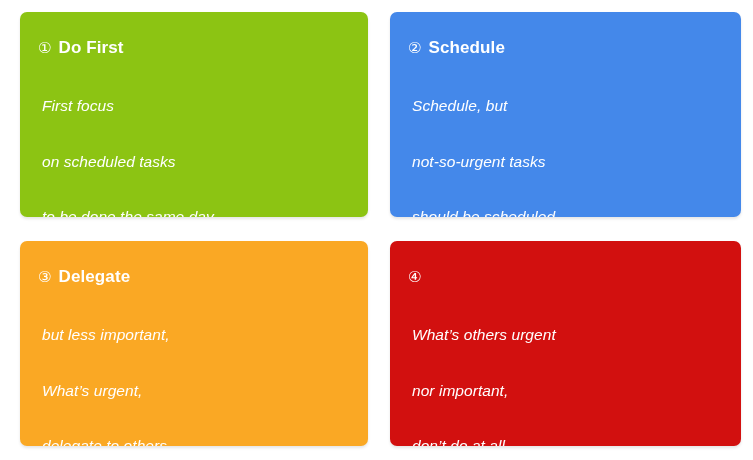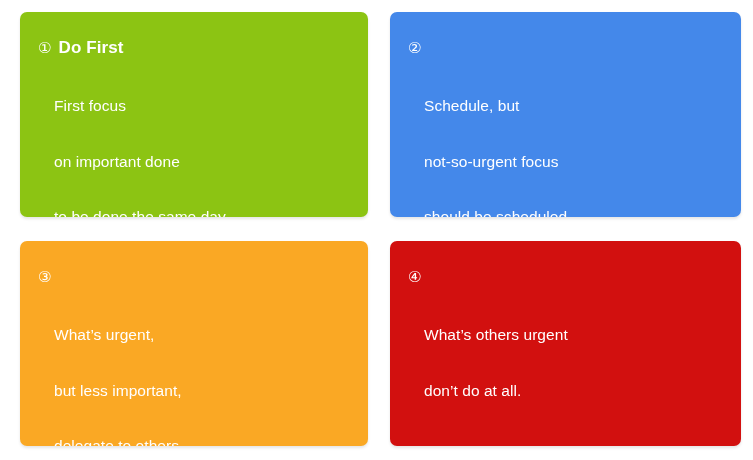--- a/index.html
+++ b/index.html
@@ -56,23 +56,24 @@
   }
 
   .q-number {
     font-family: "DejaVu Sans", sans-serif;
     font-size: 15px;
     font-weight: normal;
     line-height: 20px;
   }
 
   .q-body {
-    margin: 16px;
+    margin: 4px;
     padding: 0;
     list-style: none;
+    font-style: italic;
   }
 
   .q-line {
     font-family: "Liberation Sans", sans-serif;
     font-size: 15.5px;
     font-weight: normal;
     line-height: 40px;
     letter-spacing: 0.05px;
     white-space: nowrap;
   }
@@ -82,50 +83,53 @@
 
 <div id="matrix">
 
   <section class="quadrant q-do-first" style="background: rgb(140, 196, 19); color: rgb(255, 255, 255);">
     <h2 class="q-title">
       <span class="q-number">①</span>
       <span>Do First</span>
     </h2>
     <div class="q-body">
       <p class="q-line">First focus</p>
-      <p class="q-line">on important done</p>
+      <p class="q-line">on scheduled tasks</p>
       <p class="q-line">to be done the same day.</p>
     </div>
   </section>
 
   <section class="quadrant q-schedule" style="background: rgb(68, 136, 234); color: rgb(255, 255, 255);">
     <h2 class="q-title">
       <span class="q-number">②</span>
+      <span>Schedule</span>
     </h2>
     <div class="q-body">
       <p class="q-line">Schedule, but</p>
-      <p class="q-line">not-so-urgent focus</p>
+      <p class="q-line">not-so-urgent tasks</p>
       <p class="q-line">should be scheduled.</p>
     </div>
   </section>
 
   <section class="quadrant q-delegate" style="background: rgb(250, 168, 36); color: rgb(255, 255, 255);">
     <h2 class="q-title">
       <span class="q-number">③</span>
+      <span>Delegate</span>
     </h2>
     <div class="q-body">
+      <p class="q-line">but less important,</p>
       <p class="q-line">What’s urgent,</p>
-      <p class="q-line">but less important,</p>
       <p class="q-line">delegate to others.</p>
     </div>
   </section>
 
   <section class="quadrant q-dont-do" style="background: rgb(210, 16, 15); color: rgb(255, 255, 255);">
     <h2 class="q-title">
       <span class="q-number">④</span>
     </h2>
     <div class="q-body">
       <p class="q-line">What’s others urgent</p>
+      <p class="q-line">nor important,</p>
       <p class="q-line">don’t do at all.</p>
     </div>
   </section>
 
 </div>
 
 </body></html>

